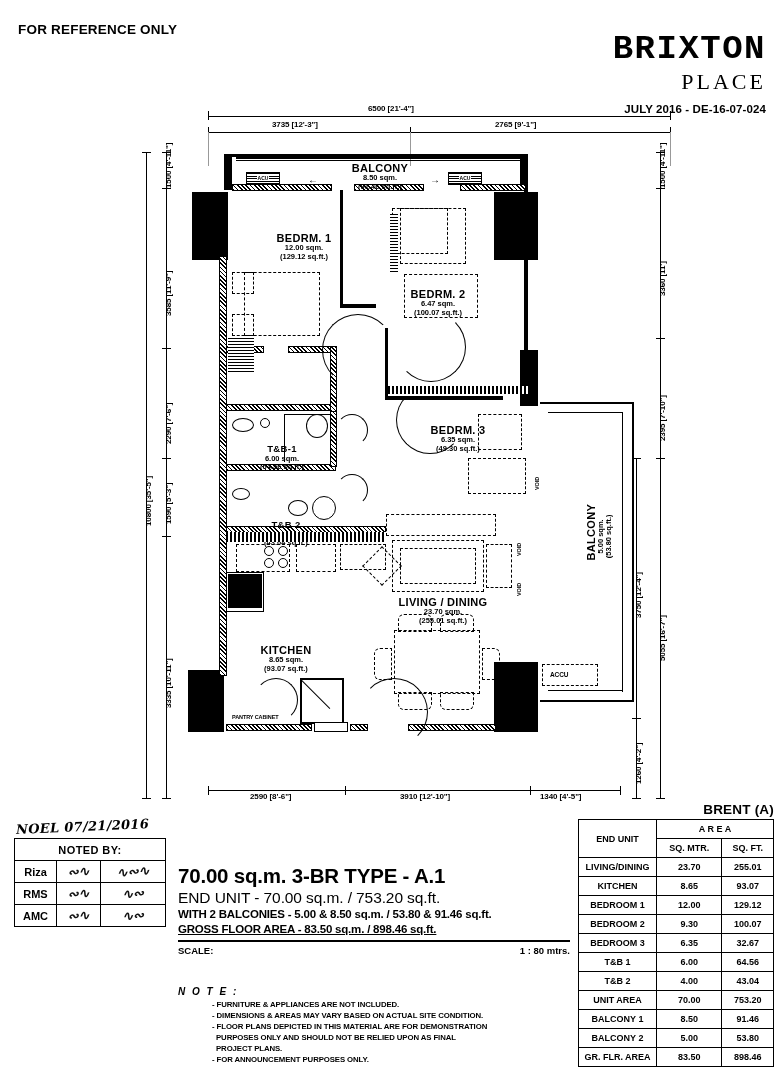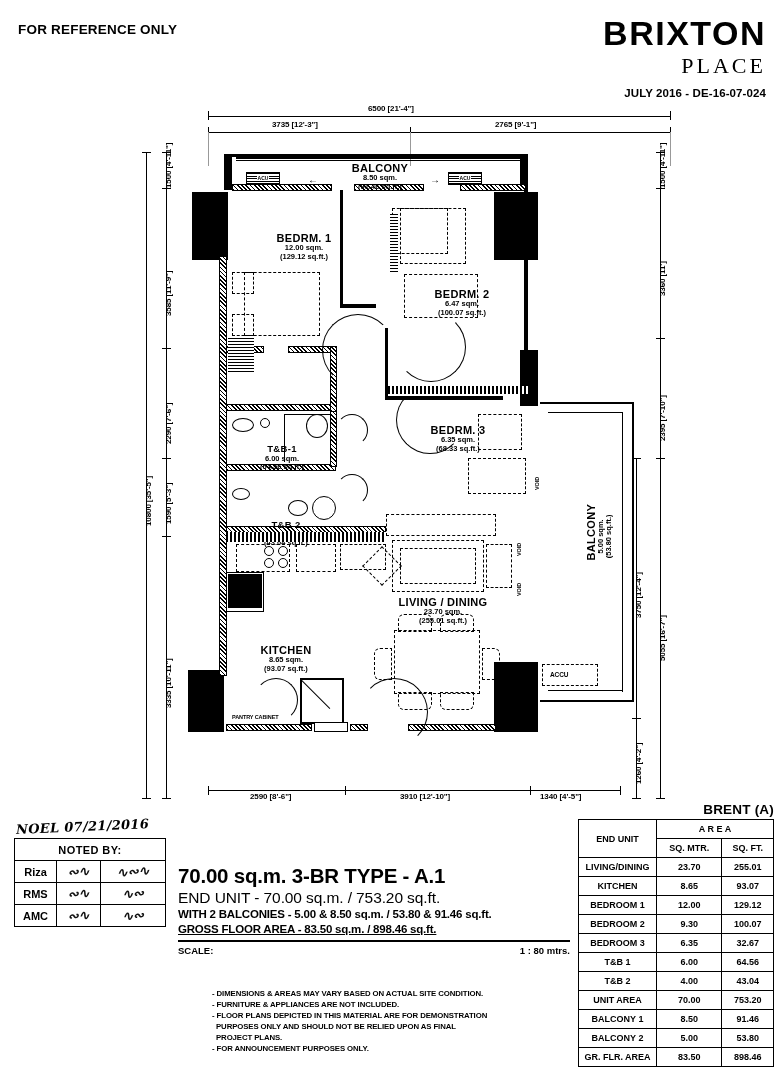--- a/index.html
+++ b/index.html
@@ -16,23 +16,23 @@
 
   
   .ref-only {
     position: absolute; left: 18px; top: 22px;
     font-size: 13.5px; font-weight: bold; letter-spacing: .2px;
   }
   .brand {
     position: absolute; right: 16px; top: 16px; text-align: right;
   }
   .brand-name {
-    font-family: Liberation Sans, sans-serif;
+    font-family: Liberation Mono, monospace;
     font-size: 34px; font-weight: bold; letter-spacing: 1.5px;
-    line-height: 1; display:block;
+    line-height: 1; display:block;margin-top:16px;
   }
   .brand-sub {
     font-family: "Liberation Serif", serif;
     font-size: 22px; letter-spacing: 3px; line-height: 1.3; display:block;
     margin-top: 2px;
   }
   .brand-code {
     font-size: 11.5px; font-weight: bold; letter-spacing: .1px; display:block;
     margin-top: 6px;
   }
@@ -310,30 +310,30 @@
     <div class="dashbox" style="left:392px; top:112px; width:56px; height:46px;"></div>
     <div class="dashbox" style="left:404px; top:178px; width:74px; height:44px;"></div>
     <div class="thinline" style="left:390px; top:118px; width:8px; height:58px; background:repeating-linear-gradient(0deg,#000 0 1px,#fff 1px 3px);"></div>
 
     <div class="rlabel" style="left:244px; top:136px; width:120px;">
       <span class="nm">BEDRM. 1</span>
       <span class="a1">12.00 sqm.</span>
       <span class="a2">(129.12 sq.ft.)</span>
     </div>
 
-    <div class="rlabel" style="left:402px; top:192px; width:120px;">
+    <div class="rlabel" style="left:378px; top:192px; width:120px;">
       <span class="nm">BEDRM. 2</span>
       <span class="a1">6.47 sqm.</span>
       <span class="a2">(100.07 sq.ft.)</span>
     </div>
 
     <div class="rlabel" style="left:400px; top:328px; width:116px;">
       <span class="nm">BEDRM. 3</span>
       <span class="a1">6.35 sqm.</span>
-      <span class="a2">(68.33 sq.ft.)</span>
+      <span class="a2">(49.30 sq.ft.)</span>
     </div>
 
     <div class="rlabel small" style="left:230px; top:348px; width:104px;">
       <span class="nm">T&amp;B-1</span>
       <span class="a1">6.00 sqm.</span>
       <span class="a2">(64.56 sq.ft.)</span>
     </div>
 
     <div class="rlabel small" style="left:234px; top:424px; width:104px;">
       <span class="nm">T&amp;B 2</span>
@@ -464,23 +464,24 @@
     <div class="ui-l2">END UNIT - 70.00 sq.m. / 753.20 sq.ft.</div>
     <div class="ui-l3">WITH 2 BALCONIES - 5.00 &amp; 8.50 sq.m. / 53.80 &amp; 91.46 sq.ft.</div>
     <div class="ui-l4">GROSS FLOOR AREA - 83.50 sq.m. / 898.46 sq.ft.</div>
     <div class="scale-row">
       <span>SCALE:</span>
       <span>1 : 80 mtrs.</span>
     </div>
   </div>
 
   <div id="notes">
+    <div class="note-title">N O T E :</div>
     <div class="note-list">
+      <div class="note-item">- FURNITURE &amp; APPLIANCES ARE NOT INCLUDED.</div>
       <div class="note-item">- DIMENSIONS &amp; AREAS MAY VARY BASED ON ACTUAL SITE CONDITION.</div>
-      <div class="note-item">- FURNITURE &amp; APPLIANCES ARE NOT INCLUDED.</div>
       <div class="note-item">- FLOOR PLANS DEPICTED IN THIS MATERIAL ARE FOR DEMONSTRATION</div>
       <div class="note-cont">PURPOSES ONLY AND SHOULD NOT BE RELIED UPON AS FINAL</div>
       <div class="note-cont">PROJECT PLANS.</div>
       <div class="note-item">- FOR ANNOUNCEMENT PURPOSES ONLY.</div>
     </div>
   </div>
 
   <div id="areawrap">
     <div class="brent">BRENT (A)</div>
     <table class="area-table outer">

